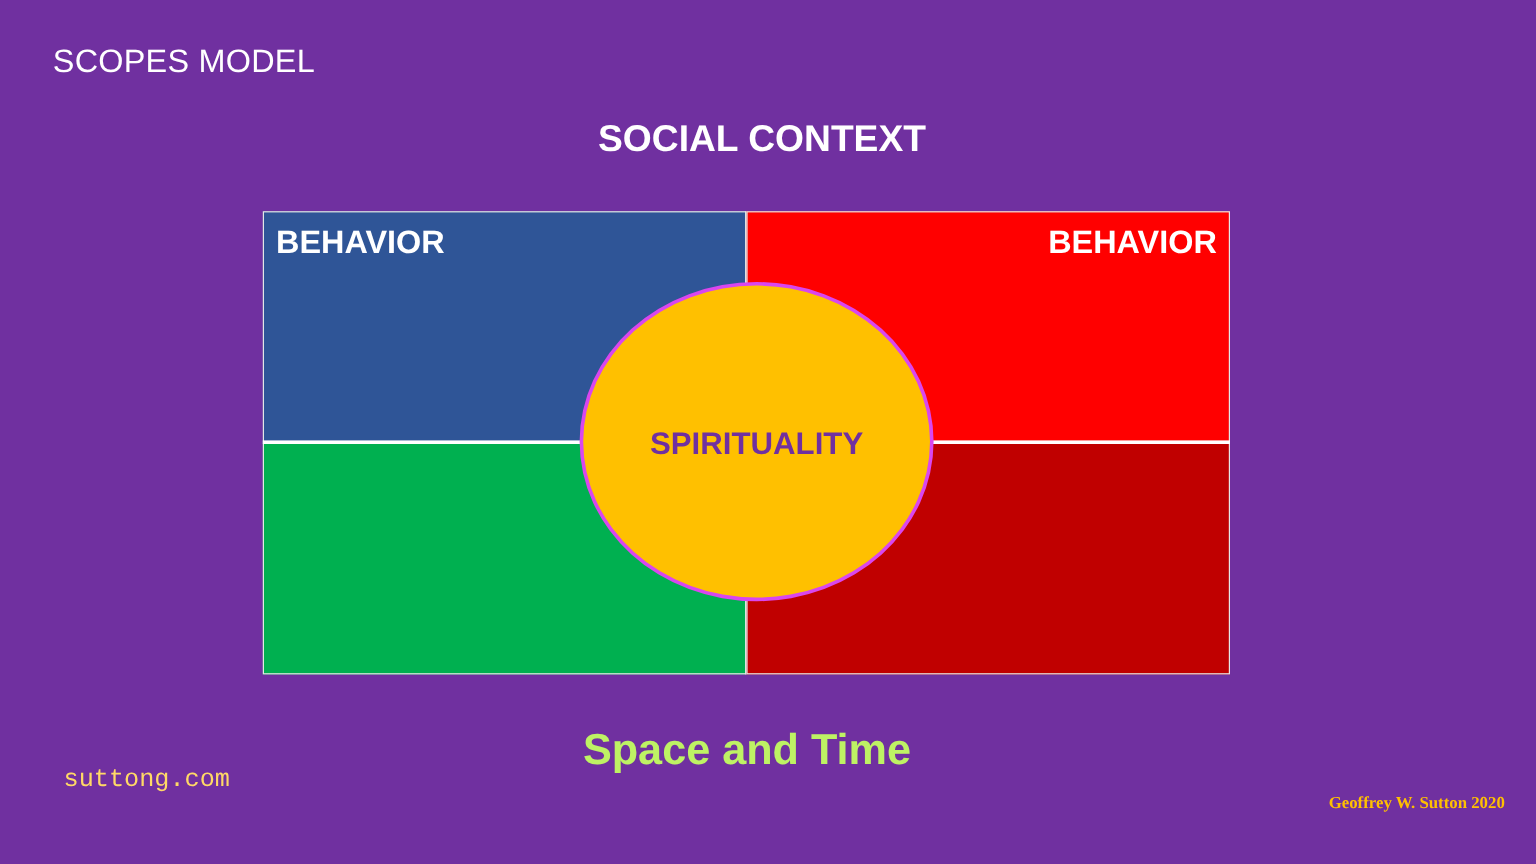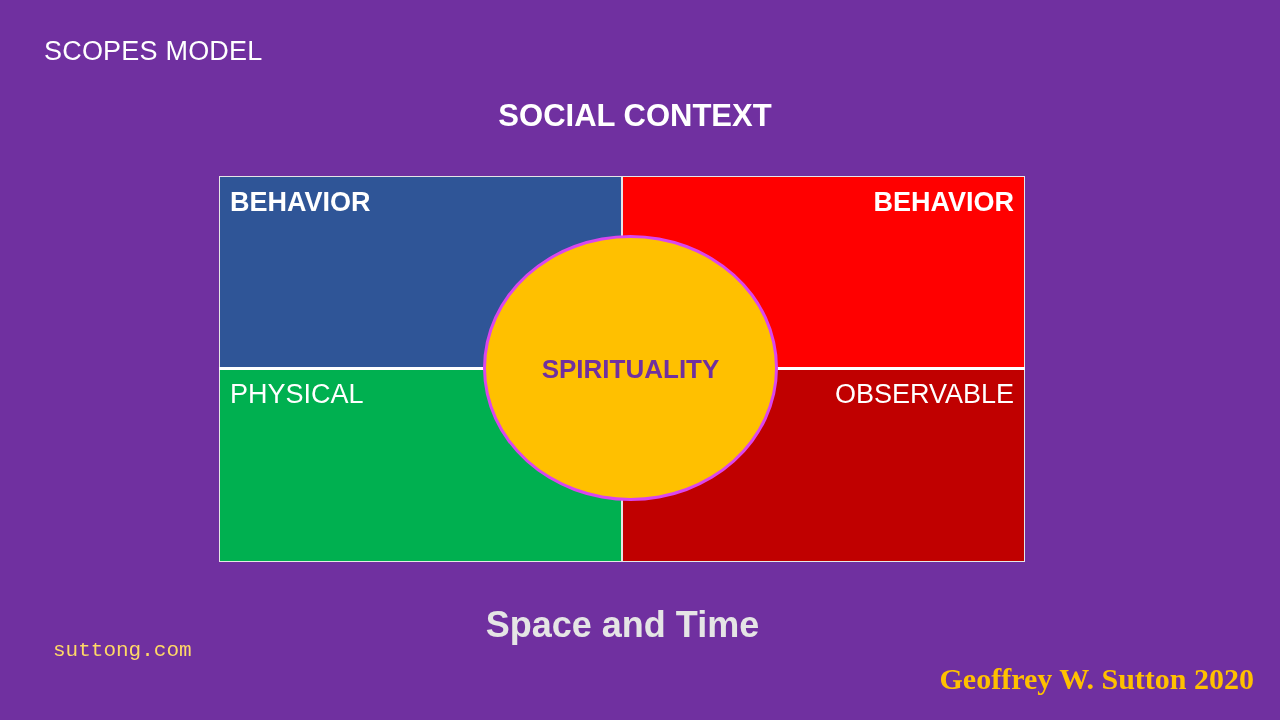--- a/index.html
+++ b/index.html
@@ -44,50 +44,48 @@
     .circle {
       position: absolute; left: 483px; top: 235px; width: 295px; height: 266px;
       border-radius: 50%; background: #FFC000; border: 3px solid #d946ef; box-sizing: border-box;
       display: flex; align-items: center; justify-content: center;
     }
     .circle-label {
       color: #7030A0; font-size: 26px; font-weight: bold; margin-top: 2px;
     }
     .bottom-title {
       position: absolute; left: 0; width: 1245px; top: 604px;
-      text-align: center; color: #e5e5e5; font-size: 36px; font-weight: bold;
+      text-align: center; color: #bef264; font-size: 36px; font-weight: bold;
     }
     .website {
       position: absolute; left: 53px; top: 639px; color: #FFD966; font-size: 21px; font-family: Liberation Mono, monospace;
     }
     .author {
       position: absolute; right: 26px; top: 662px; color: #FFC000;
-      font-family: "Liberation Serif", "DejaVu Serif", serif; font-weight: bold; font-size: 30px;
+      font-family: "Liberation Serif", "DejaVu Serif", serif; font-weight: bold; font-size: 14px;
     }
   </style>
 </head>
 <body>
 
 <div>
   <div class="corner-title">SCOPES MODEL</div>
   <div class="main-title">SOCIAL CONTEXT</div>
 
   <div class="grid">
     <div class="quad q-cog"></div>
     <div class="quad q-emo"></div>
     <div class="quad q-phy"></div>
     <div class="quad q-obs"></div>
     <div class="divider-h"></div>
     <div class="divider-v"></div>
 
     <div class="quad-label bold lbl-cog">BEHAVIOR</div>
     <div class="quad-label bold lbl-emo">BEHAVIOR</div>
-    <div class="quad-label lbl-phy">PHYSICAL</div>
     <div class="quad-label lbl-obs">
-      <div>OBSERVABLE</div>
     </div>
   </div>
 
   <div class="circle">
     <span class="circle-label">SPIRITUALITY</span>
   </div>
 
   <div class="bottom-title">Space and Time</div>
   <div class="website">suttong.com</div>
   <div class="author">Geoffrey W. Sutton 2020</div>

